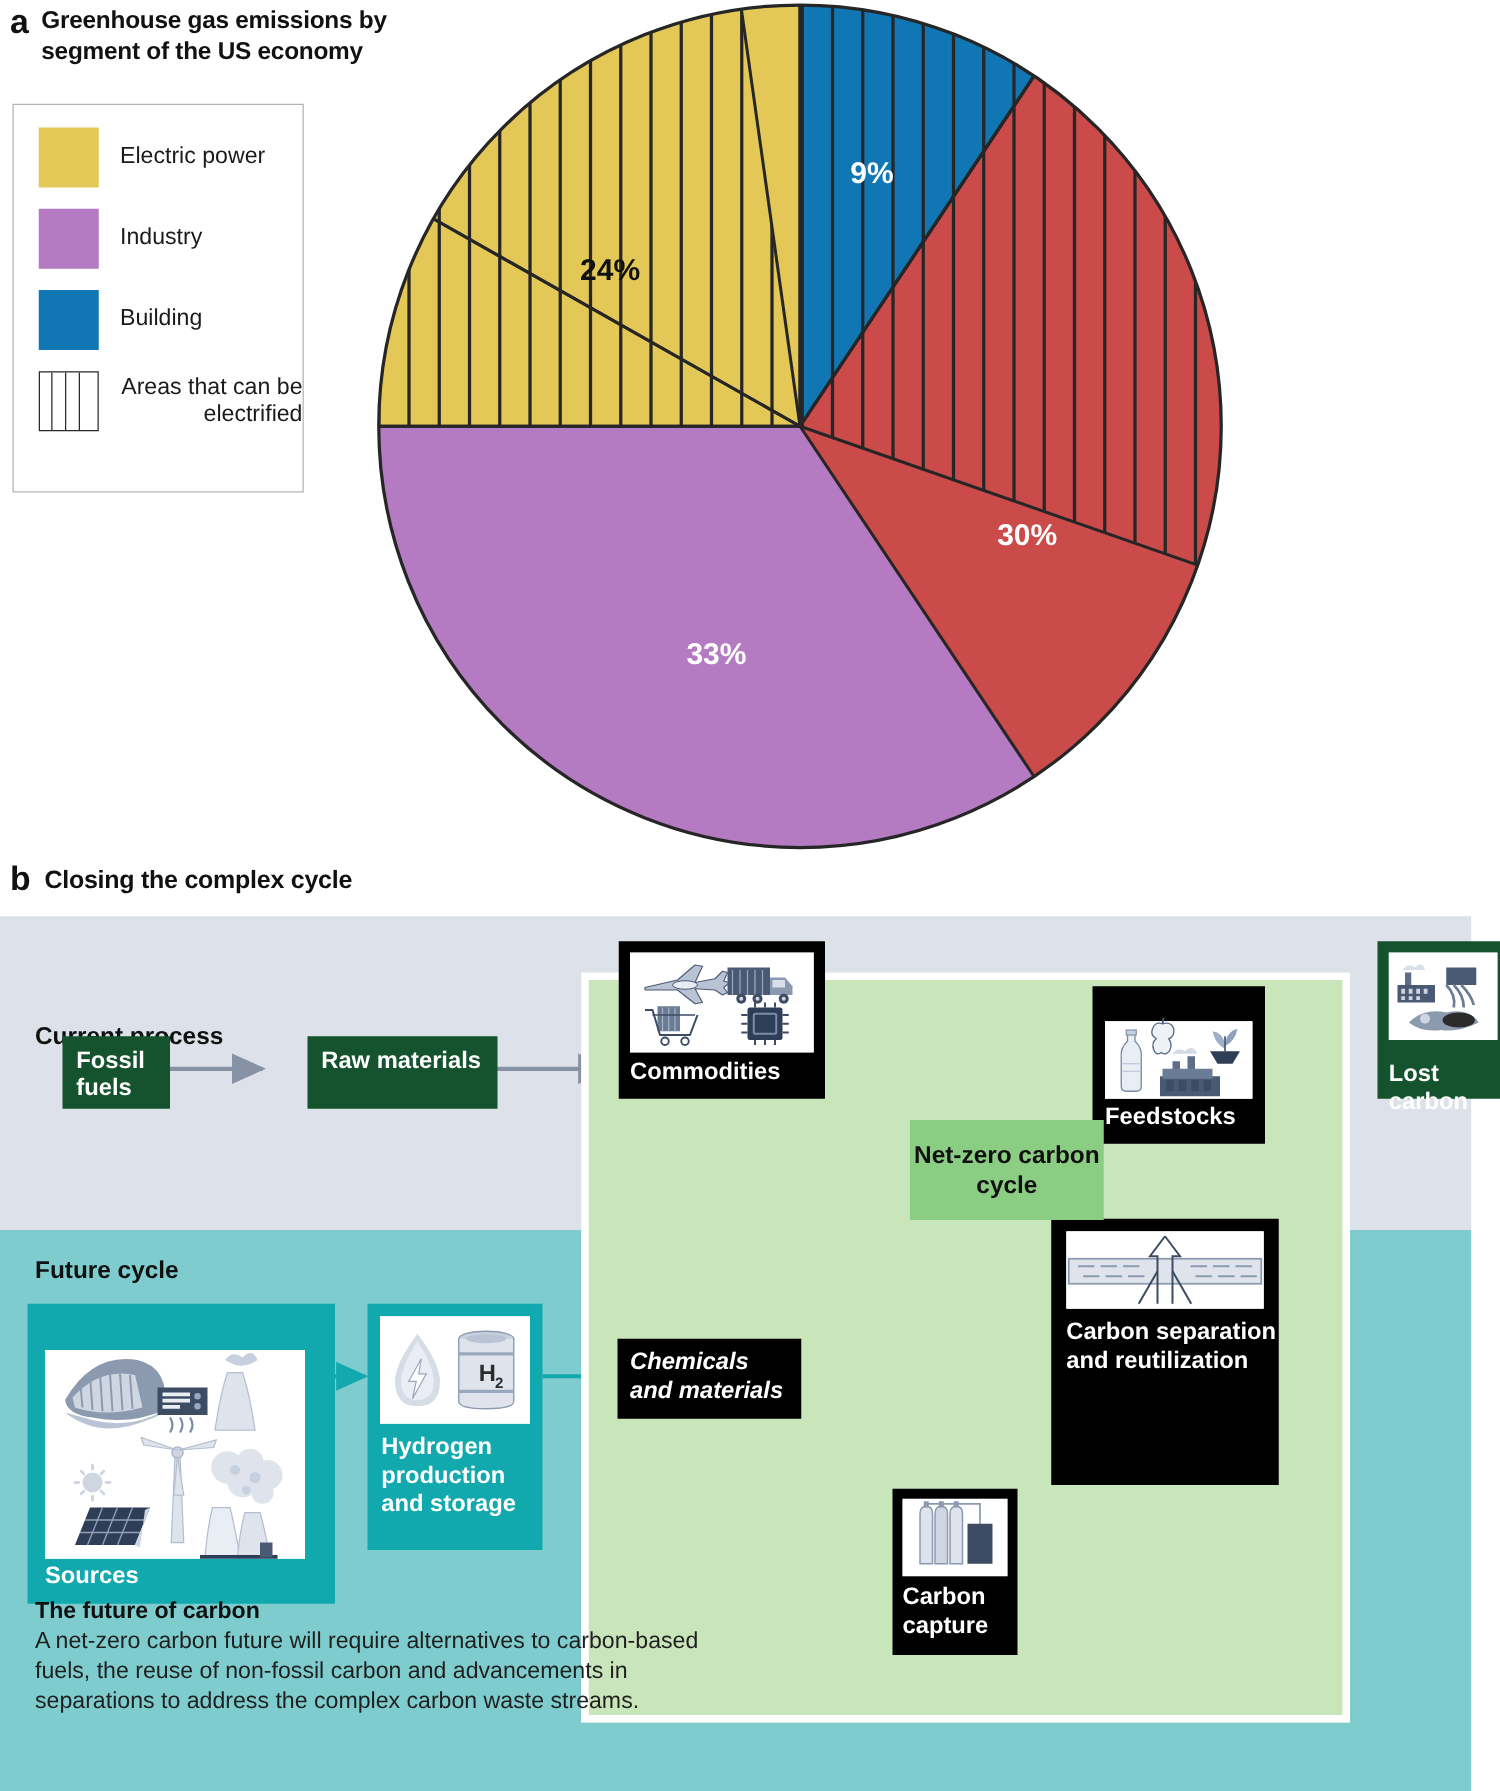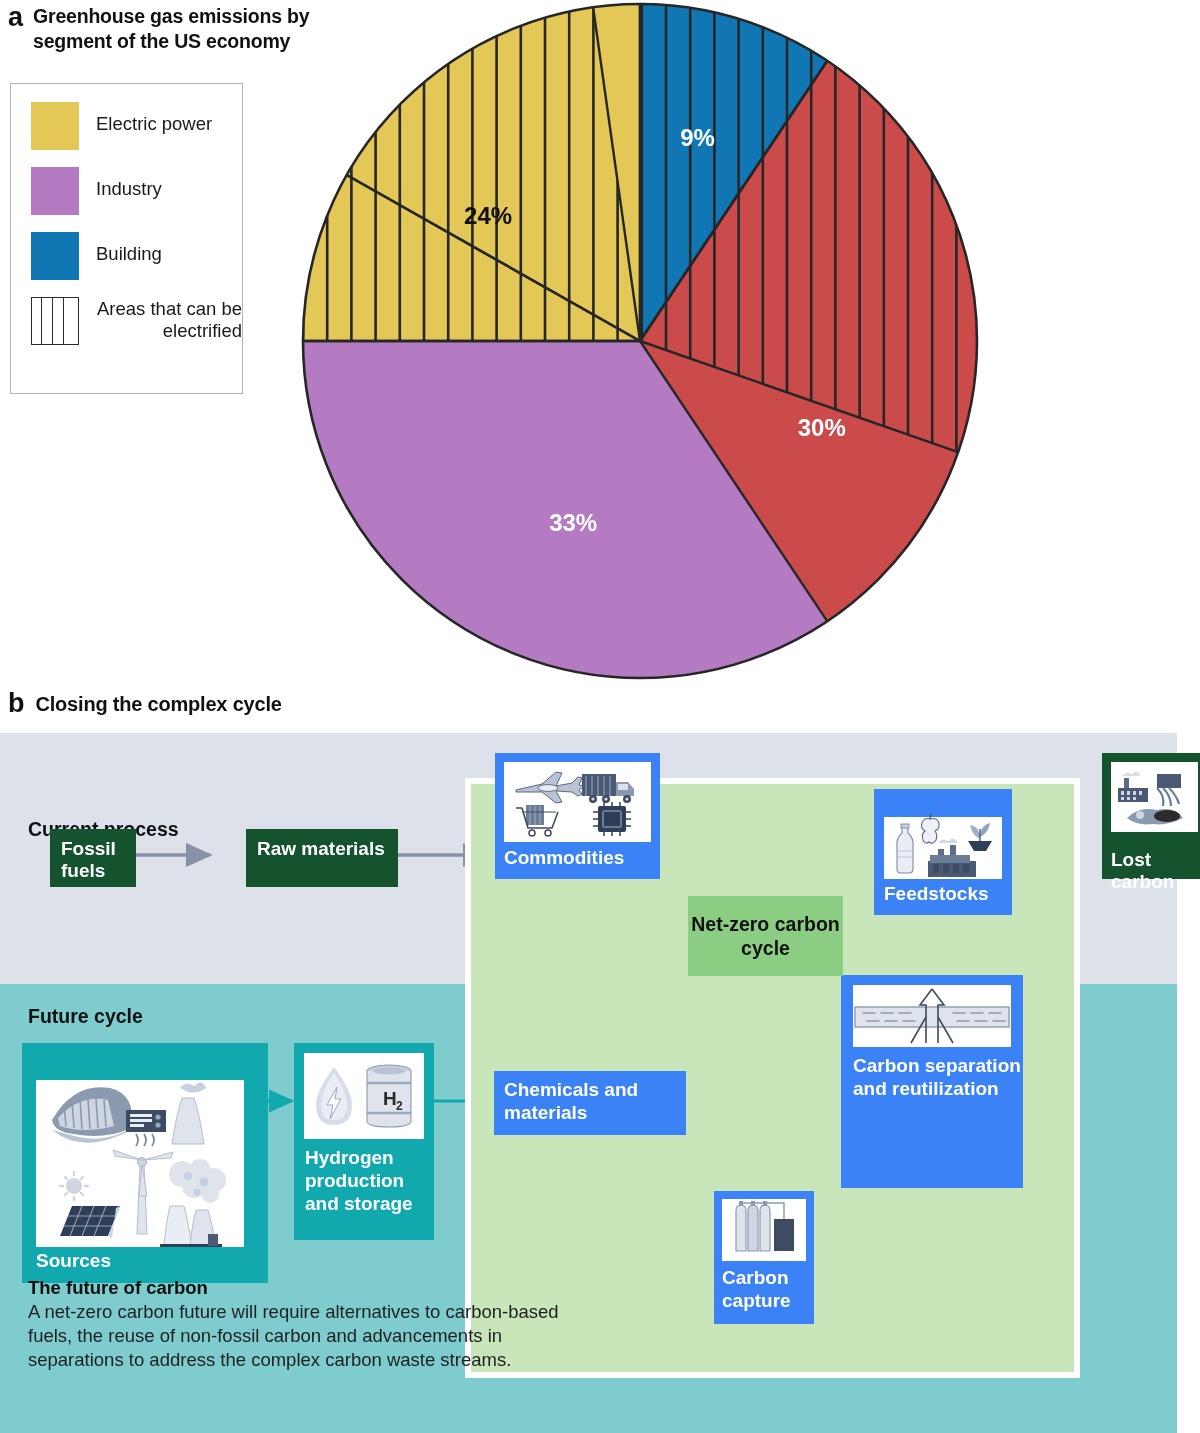--- a/index.html
+++ b/index.html
@@ -83,28 +83,28 @@
     position:absolute; background:#11a9ae; color:#fff;
     font-weight:bold; font-size:19px; line-height:1.2;
   }
 
   .green-panel {
     position:absolute; left:465px; top:45px; width:615px; height:600px;
     background:#c9e6bb; border:6px solid #ffffff;
   }
 
   .green-box {
-    position:absolute; background:#3b82f6; color:#fff;
+    position:absolute; background:#000000; color:#fff;
     font-weight:bold; font-size:19px; line-height:1.2;
   }
 
   .netzero-tag {
     position:absolute; background:#8ccd84; color:#111;
     font-weight:bold; font-size:19.5px; line-height:1.25;
-    text-align:center; display:flex; align-items:center; justify-content:center;
+    text-align:center; display:flex; align-items:center; justify-content:center;margin-left:40px;
   }
 
   .thumb { background:#ffffff; position:absolute; overflow:visible; }
 
   #caption-block { position:absolute; left:28px; top:1277px; width:560px; }
   #caption-title { font-weight:bold; font-size:18.5px; color:#111; margin-bottom:1px; }
   #caption-body { font-size:18.5px; line-height:1.30; color:#1f1f1f; }
 
   svg { display:block; }
 </style>
@@ -622,21 +622,21 @@
             <ellipse cx="25" cy="6" rx="16" ry="3.6" fill="#b9c3d4"></ellipse>
             <path d="M3,18 L47,18 M3,48 L47,48" stroke="#9aa8be" stroke-width="2.6"></path>
             <text x="19" y="40" font-family="Liberation Sans, sans-serif" font-size="19" fill="#2b2b2b">H</text>
             <text x="32" y="45" font-family="Liberation Sans, sans-serif" font-size="12" fill="#2b2b2b">2</text>
           </g>
         </svg>
       </div>
       <span style="position:absolute; left:11px; top:104px;">Hydrogen production and storage</span>
     </div>
 
-    <div class="green-box" style="left:494px; top:338px; width:192px; height:64px; padding:8px 10px;">
+    <div class="green-box" style="left:494px; top:338px; width:147px; height:64px; padding:8px 10px;font-style:italic;">
       <span>Chemicals and materials</span>
     </div>
 
     <div class="green-box" style="left:714px; top:458px; width:100px; height:133px;">
       <div class="thumb" style="left:8px; top:8px; width:84px; height:62px;">
         <svg width="84" height="62" viewBox="0 0 84 62">
           <rect width="84" height="62" fill="#fff"></rect>
           <g>
             <path d="M14,12 Q14,6 19,6 Q24,6 24,12 L24,52 L14,52 Z" fill="#dfe4ec" stroke="#8c9ab0" stroke-width="1.2"></path>
             <path d="M26,12 Q26,6 31,6 Q36,6 36,12 L36,52 L26,52 Z" fill="#cfd6e2" stroke="#8c9ab0" stroke-width="1.2"></path>

